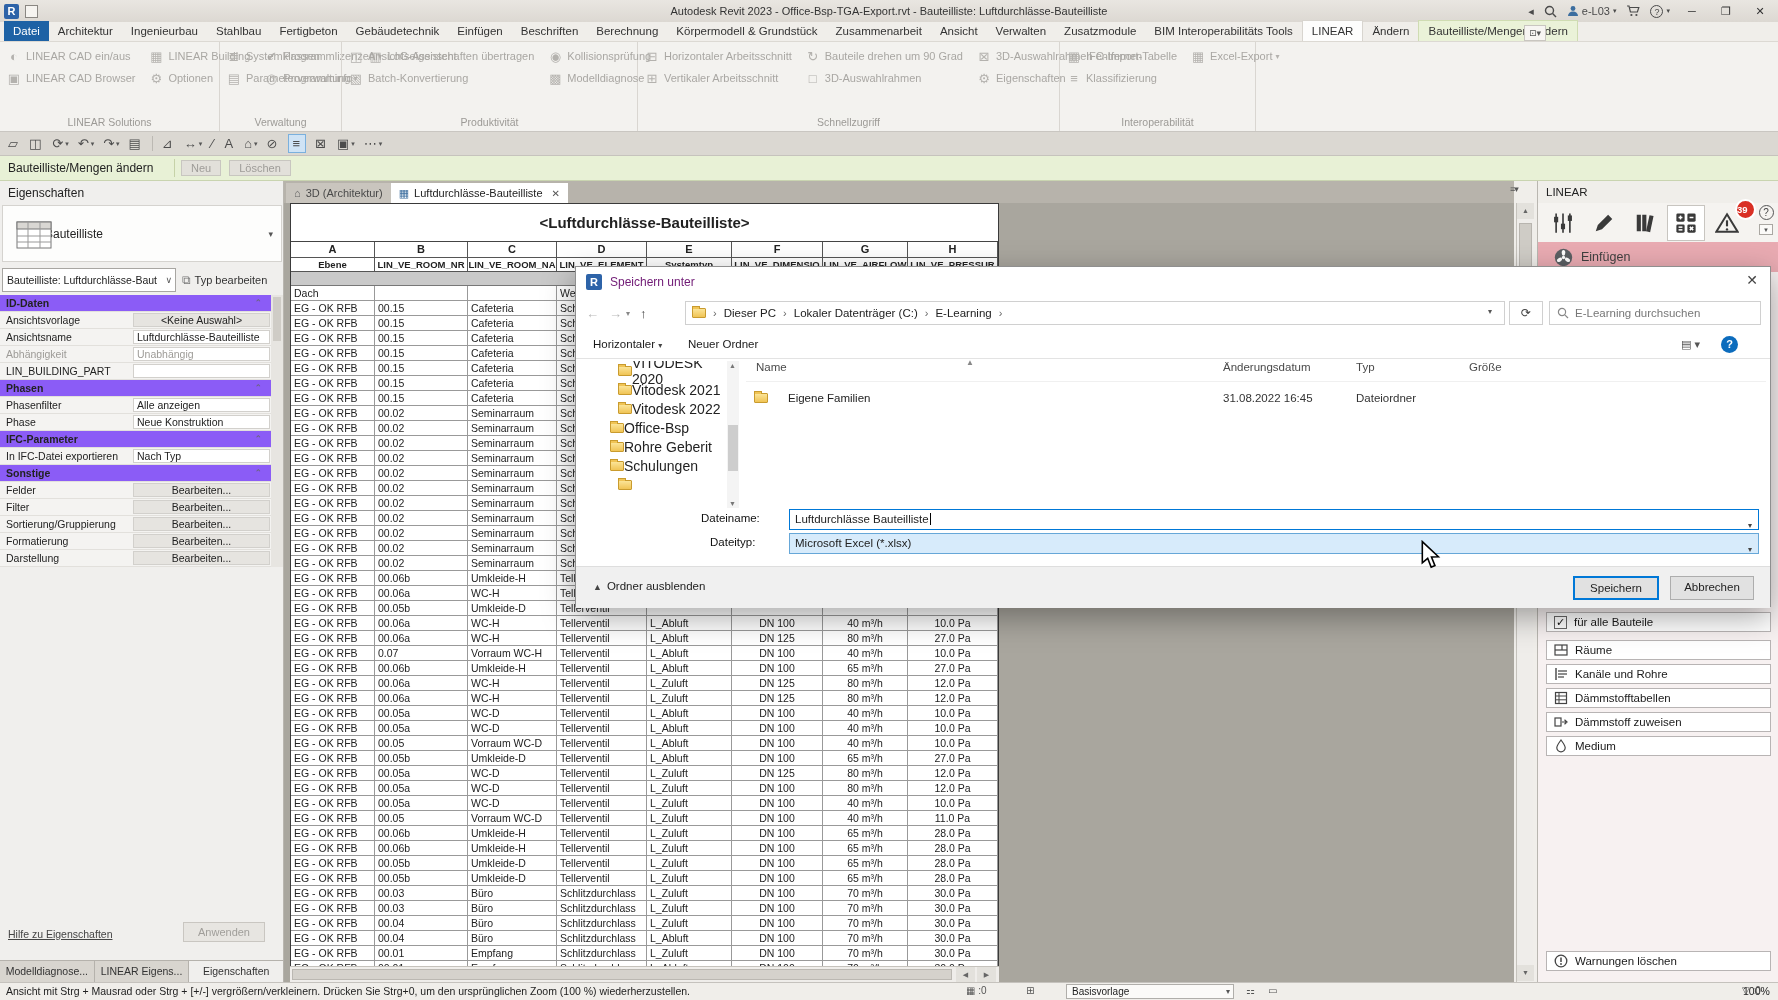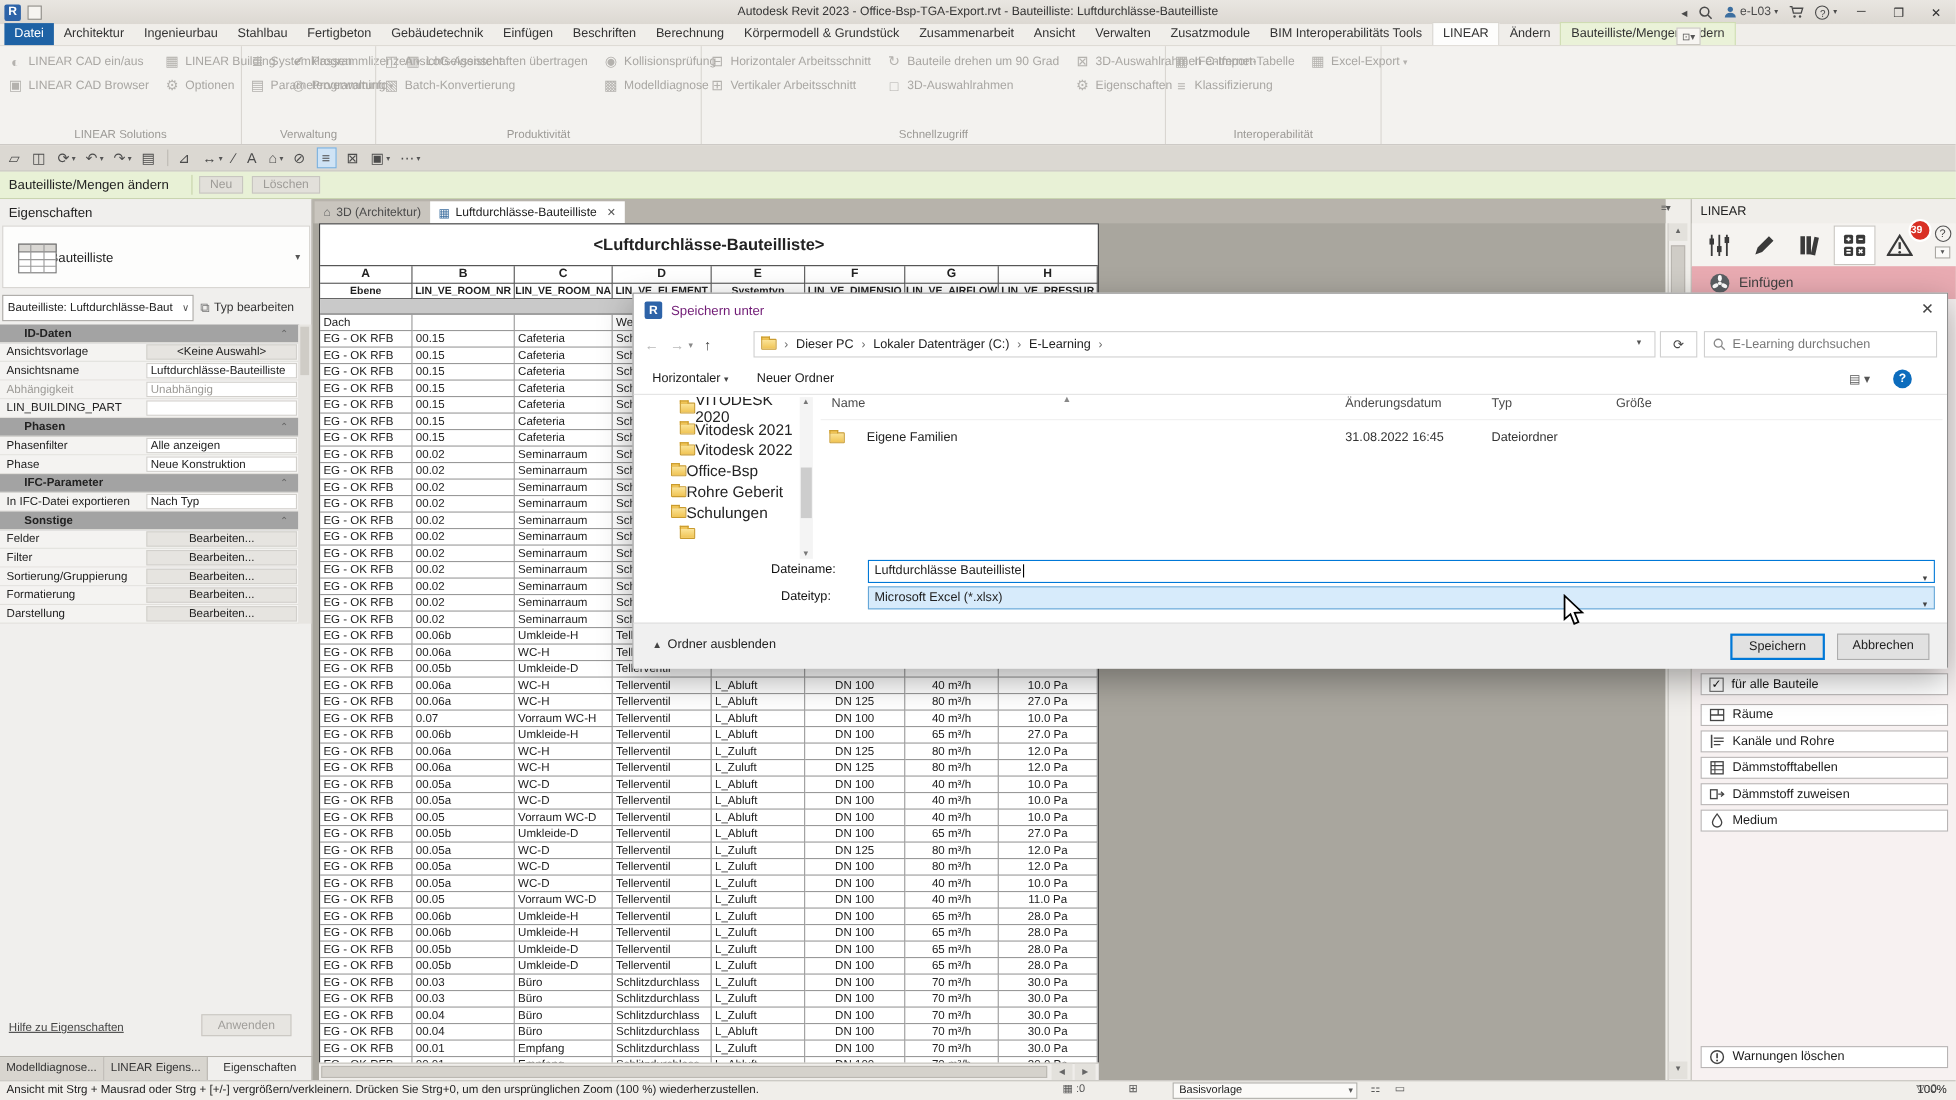--- a/index.html
+++ b/index.html
@@ -54,21 +54,21 @@
   #typebox .tname { margin-left:42px; font-size:12px; }
   #typebox .tdd { position:absolute; right:8px; font-size:9px; color:#555; }
   #typesel { position:absolute; left:2px; top:87px; width:174px; height:24px; background:#fff; border:1px solid #a8a6a2; font-size:10.5px; line-height:22px; padding-left:4px; overflow:hidden; white-space:nowrap; }
   #typesel .cdd { position:absolute; right:3px; top:0; font-size:9px; color:#555; }
   #typedit { position:absolute; left:182px; top:89px; width:98px; height:20px; font-size:11px; color:#333; display:flex; align-items:center; gap:4px; }
   #pgrid { position:absolute; left:0; top:114px; width:272px; }
   .prow { display:flex; height:17px; border-bottom:1px solid #e2e0dc; background:#f4f3f1; }
   .prow .plab { width:133px; font-size:10.5px; line-height:16px; padding-left:6px; overflow:hidden; white-space:nowrap; }
   .prow .pval { flex:1; margin:1px 2px 1px 0; background:#fff; border:1px solid #d2d0cc; font-size:10.5px; line-height:13px; padding-left:3px; overflow:hidden; white-space:nowrap; }
   .prow .pval.btn { background:#e6e4e0; text-align:center; padding-left:0; }
-  .prow.sec { background:#a3a3a3; font-weight:bold; position:relative;padding-left:16px; }
+  .prow.sec { background:#8b5cf6; font-weight:bold; position:relative; }
   .prow.sec .plab { width:auto; }
   .prow.sec .pval { visibility:hidden; }
   .prow.sec::after { content:"⌃"; position:absolute; right:10px; top:3px; font-size:9px; font-weight:normal; color:#666; }
   .prow.dis .plab, .prow.dis .pval { color:#9d9b97; }
   #pscroll { position:absolute; right:0; top:114px; width:12px; height:272px; background:#e7e5e1; }
   #pscroll .pthumb { position:absolute; left:2px; top:2px; width:8px; height:44px; background:#cfccc6; }
   #props .hlp { position:absolute; left:8px; bottom:42px; font-size:10.5px; text-decoration:underline; color:#444; }
   #anwenden { position:absolute; right:18px; bottom:40px; width:82px; height:20px; background:#e7e5e1; border:1px solid #c9c6c1; color:#a09e9a; font-size:11px; text-align:center; line-height:18px; }
   #ptabs { position:absolute; left:0; bottom:0; width:284px; height:22px; display:flex; border-top:1px solid #b5b2ac; }
   .ptab { flex:1; font-size:10.5px; text-align:center; line-height:21px; background:#d8d5cf; border-right:1px solid #b5b2ac; color:#333; overflow:hidden; white-space:nowrap; }

